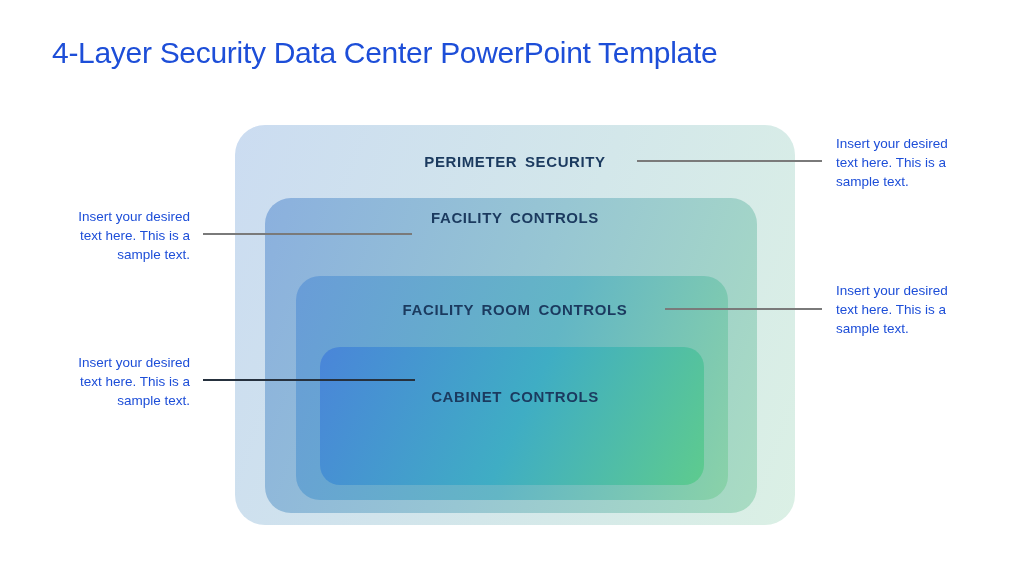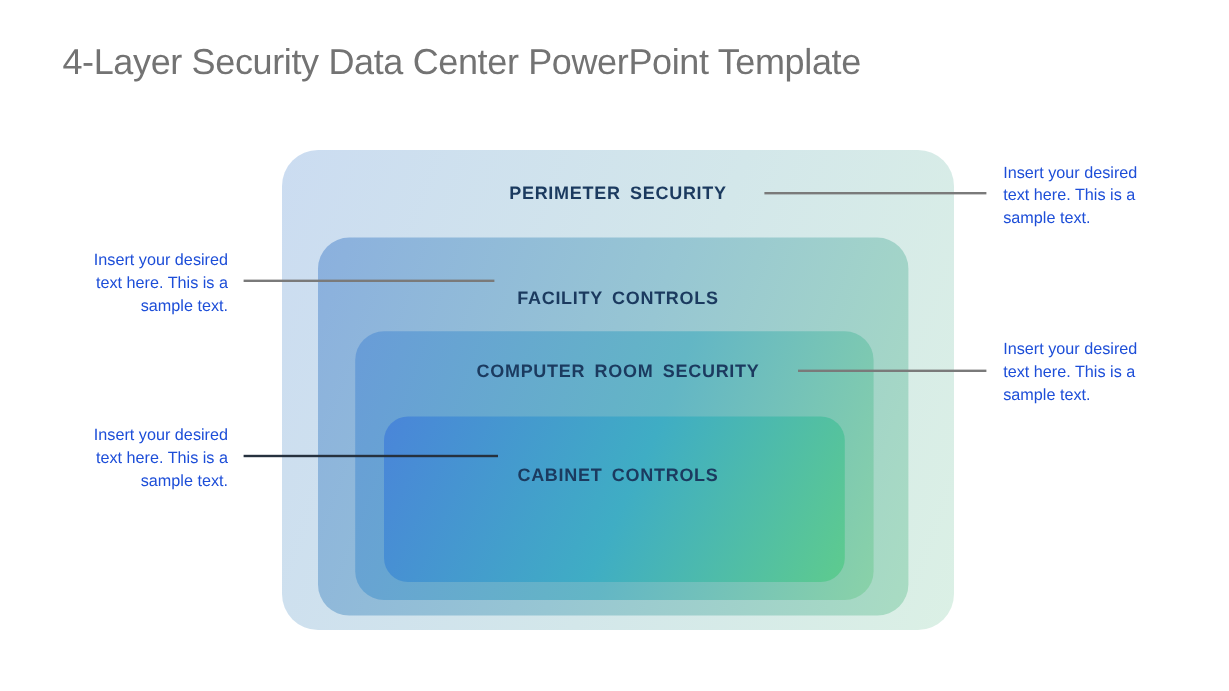--- a/index.html
+++ b/index.html
@@ -16,21 +16,21 @@
     overflow: hidden;
   }
   .title {
     position: absolute;
     left: 52px;
     top: 36px;
     margin: 0;
     font-size: 30px;
     font-weight: 400;
     letter-spacing: -0.3px;
-    color: #737373;
+    color: #1d4ed8;
     white-space: nowrap;
   }
   .layer {
     position: absolute;
   }
   .layer1 {
     left: 235px; top: 125px; width: 560px; height: 400px;
     border-radius: 30px;
     background: linear-gradient(110deg, #cbdcf1 0%, #d3e7ea 55%, #dbf0e5 100%);
   }
@@ -55,21 +55,21 @@
     width: 560px;
     text-align: center;
     font-size: 15px;
     font-weight: 700;
     letter-spacing: 0.6px;
     word-spacing: 3px;
     color: #1b3a5f;
     line-height: 18px;
   }
   .label1 { top: 153px; }
-  .label2 { top: 240px; }
+  .label2 { top: 209px; }
   .label3 { top: 301px; }
   .label4 { top: 388px; }
   .connector {
     position: absolute;
     height: 2px;
     background: #7a7a7a;
   }
   .c-perimeter { left: 637px; top: 160px; width: 185px; }
   .c-facility  { left: 203px; top: 233px; width: 209px; }
   .c-computer  { left: 665px; top: 308px; width: 157px; }
@@ -95,21 +95,21 @@
 
   <h1 class="title">4-Layer Security Data Center PowerPoint Template</h1>
 
   <div class="layer layer1"></div>
   <div class="layer layer2"></div>
   <div class="layer layer3"></div>
   <div class="layer layer4"></div>
 
   <div class="layer-label label1">PERIMETER SECURITY</div>
   <div class="layer-label label2">FACILITY CONTROLS</div>
-  <div class="layer-label label3">COMPUTER ROOM SECURITY</div>
+  <div class="layer-label label3">FACILITY ROOM CONTROLS</div>
   <div class="layer-label label4">CABINET CONTROLS</div>
 
   <div class="connector c-perimeter"></div>
   <div class="connector c-facility"></div>
   <div class="connector c-computer"></div>
   <div class="connector c-cabinet"></div>
 
   <div class="annotation a-right a1">Insert your desired text here. This is a sample text.</div>
   <div class="annotation a-left a2">Insert your desired text here. This is a sample text.</div>
   <div class="annotation a-right a3">Insert your desired text here. This is a sample text.</div>

